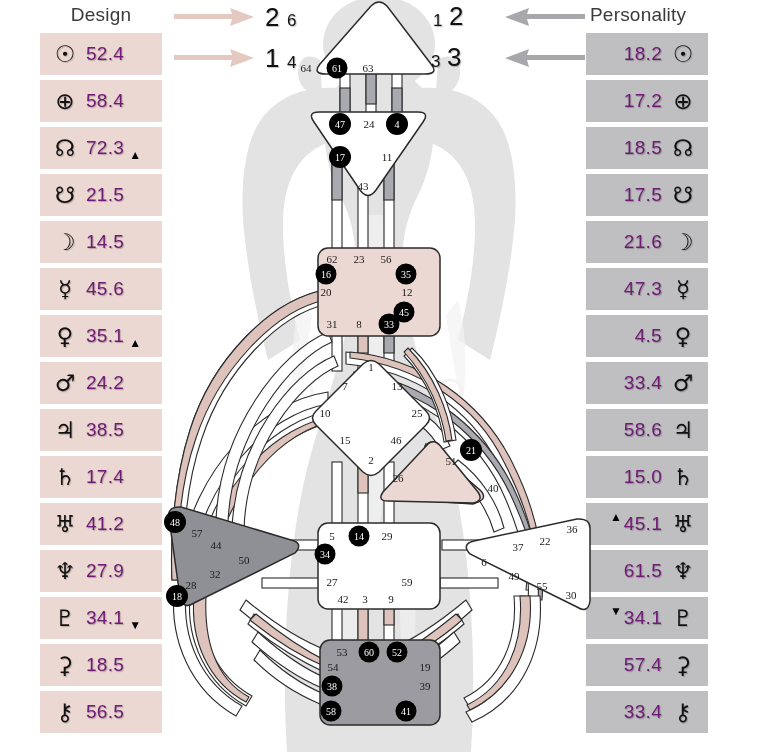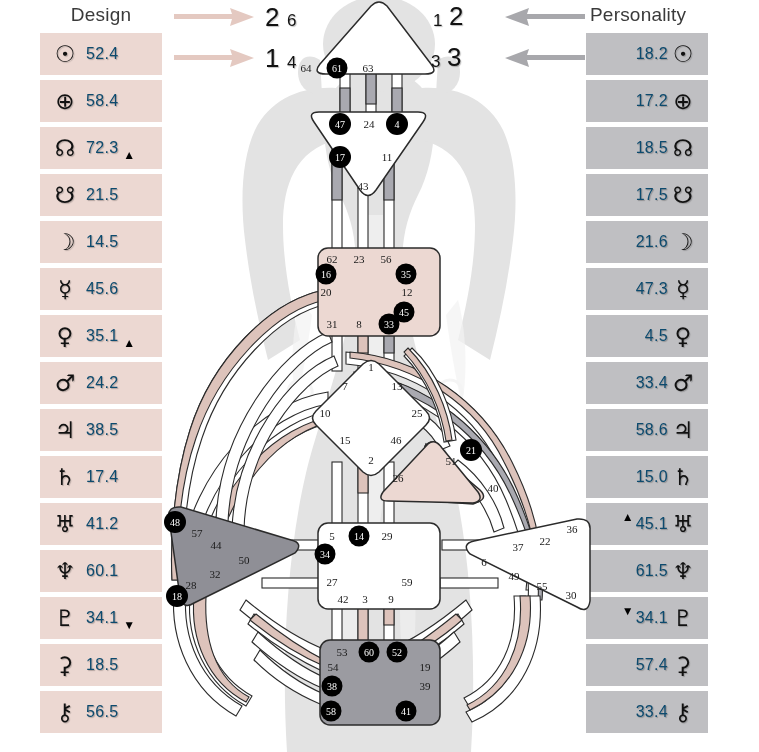--- a/index.html
+++ b/index.html
@@ -32,26 +32,26 @@
   .panel.personality .row{
     background:#bfbfc2;width:122px;margin-left:0;
     justify-content:flex-end;padding-right:10px;
   }
   .glyph{
     font-size:23px;line-height:1;width:30px;text-align:center;
     font-family:"DejaVu Sans",sans-serif;color:#111;
     text-shadow:1px 1px 1px rgba(0,0,0,.22);
   }
   .val{
-    font-size:16px;color:#0c4a6e;letter-spacing:.3px;
+    font-size:19px;color:#701a75;letter-spacing:.3px;
     text-shadow:1px 1px 1px rgba(0,0,0,.25);
     text-align:right;
   }
   .panel.design .val{margin-left:6px;}
-  .panel.personality .val{}
+  .panel.personality .val{margin-right:6px;}
   .tri{font-size:12px;line-height:1;color:#000;}
   .panel.design .tri{margin-left:5px;align-self:flex-end;margin-bottom:8px;}
   .panel.personality .tri{margin-right:2px;align-self:flex-start;margin-top:8px;}
   .tri.none{visibility:hidden;}
 
   
   #stage{position:absolute;left:150px;top:0;width:459px;height:752px;}
   svg{display:block;}
 
   
@@ -117,21 +117,21 @@
         <span class="val">17.4</span>
         <span class="tri none"></span>
       </div>
       <div class="row">
         <span class="glyph">♅</span>
         <span class="val">41.2</span>
         <span class="tri none"></span>
       </div>
       <div class="row">
         <span class="glyph">♆</span>
-        <span class="val">60.1</span>
+        <span class="val">27.9</span>
         <span class="tri none"></span>
       </div>
       <div class="row">
         <span class="glyph">♇</span>
         <span class="val">34.1</span>
         <span class="tri">▼</span>
       </div>
       <div class="row">
         <span class="glyph">⚳</span>
         <span class="val">18.5</span>

